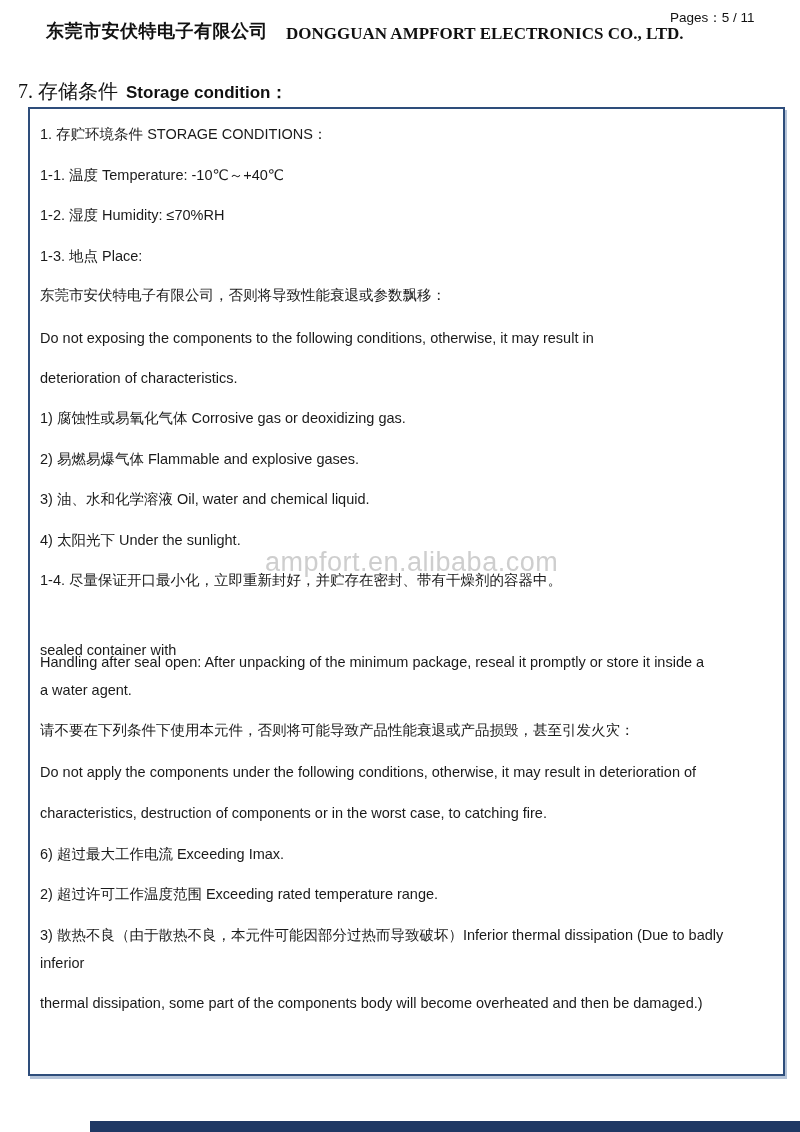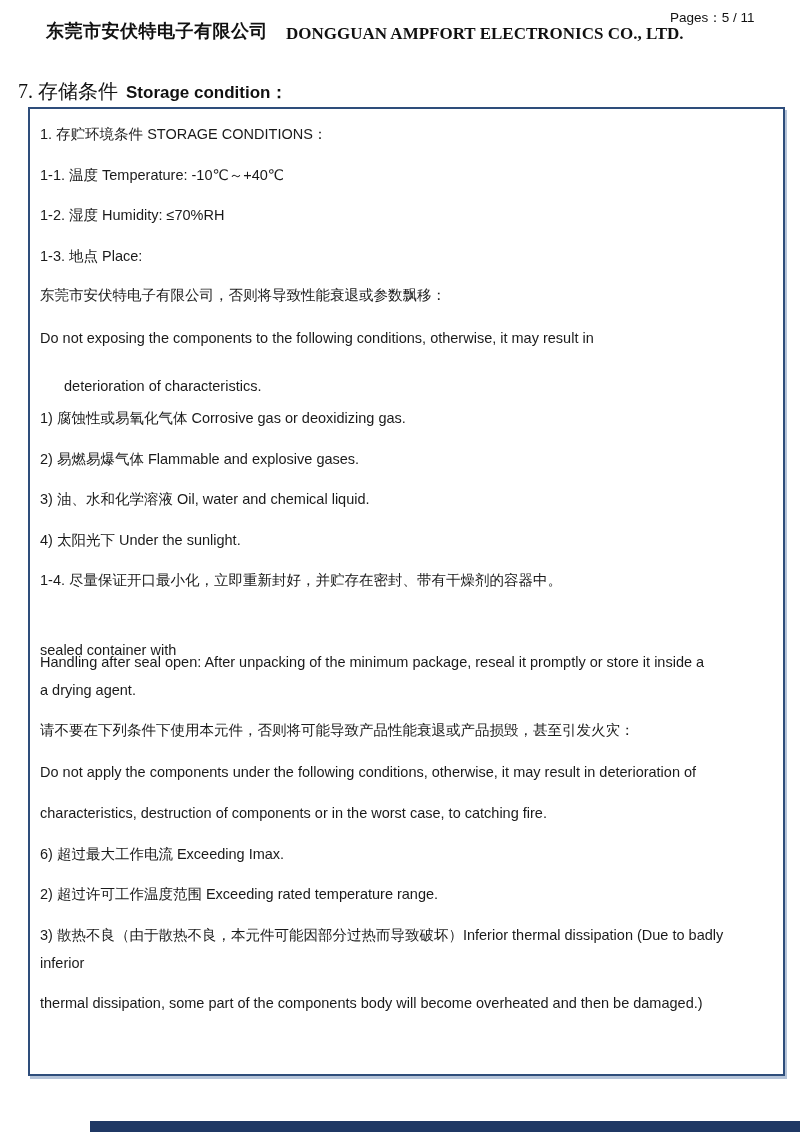--- a/index.html
+++ b/index.html
@@ -113,35 +113,36 @@
 
 <div class="company-en">DONGGUAN AMPFORT ELECTRONICS CO., LTD.</div>
 
 <div class="pages">Pages：5 / 11</div>
 
 <div class="section-title">
   <span class="cn">7. 存储条件</span><span class="en">Storage condition：</span>
 </div>
 
 <div class="storage-box">
+  <div class="watermark">ampfort.en.alibaba.com</div>
 <div class="content-line" style="top: 16px;">1. 存贮环境条件 STORAGE CONDITIONS：</div>
     <div class="content-line" style="top: 57px;">1-1. 温度 Temperature: -10℃～+40℃</div>
     <div class="content-line" style="top: 97px;">1-2. 湿度 Humidity: ≤70%RH</div>
     <div class="content-line" style="top: 138px;">1-3. 地点 Place:</div>
     <div class="content-line" style="top: 177px;">东莞市安伏特电子有限公司，否则将导致性能衰退或参数飘移：</div>
     <div class="content-line" style="top: 220px;">Do not exposing the components to the following conditions, otherwise, it may result in</div>
-    <div class="content-line" style="top: 268px; margin-left: 24px;">deterioration of characteristics.</div>
+    <div class="content-line" style="top: 260px;">deterioration of characteristics.</div>
     <div class="content-line" style="top: 300px;">1) 腐蚀性或易氧化气体 Corrosive gas or deoxidizing gas.</div>
     <div class="content-line" style="top: 341px;">2) 易燃易爆气体 Flammable and explosive gases.</div>
     <div class="content-line" style="top: 381px;">3) 油、水和化学溶液 Oil, water and chemical liquid.</div>
     <div class="content-line" style="top: 422px;">4) 太阳光下 Under the sunlight.</div>
     <div class="content-line" style="top: 462px;">1-4. 尽量保证开口最小化，立即重新封好，并贮存在密封、带有干燥剂的容器中。</div>
     <div class="content-line" style="top: 504px; margin-top: 40px;">Handling after seal open: After unpacking of the minimum package, reseal it promptly or store it inside a</div>
     <div class="content-line" style="top: 532px;">sealed container with</div>
-    <div class="content-line" style="top: 572px;">a drying agent.</div>
+    <div class="content-line" style="top: 572px;">a water agent.</div>
     <div class="content-line" style="top: 612px;">请不要在下列条件下使用本元件，否则将可能导致产品性能衰退或产品损毁，甚至引发火灾：</div>
     <div class="content-line" style="top: 654px;">Do not apply the components under the following conditions, otherwise, it may result in deterioration of</div>
     <div class="content-line" style="top: 695px;">characteristics, destruction of components or in the worst case, to catching fire.</div>
     <div class="content-line" style="top: 736px;">6) 超过最大工作电流 Exceeding Imax.</div>
     <div class="content-line" style="top: 776px;">2) 超过许可工作温度范围 Exceeding rated temperature range.</div>
     <div class="content-line" style="top: 817px;">3) 散热不良（由于散热不良，本元件可能因部分过热而导致破坏）Inferior thermal dissipation (Due to badly</div>
     <div class="content-line" style="top: 845px;">inferior</div>
     <div class="content-line" style="top: 885px;">thermal dissipation, some part of the components body will become overheated and then be damaged.)</div>
   </div>
 

